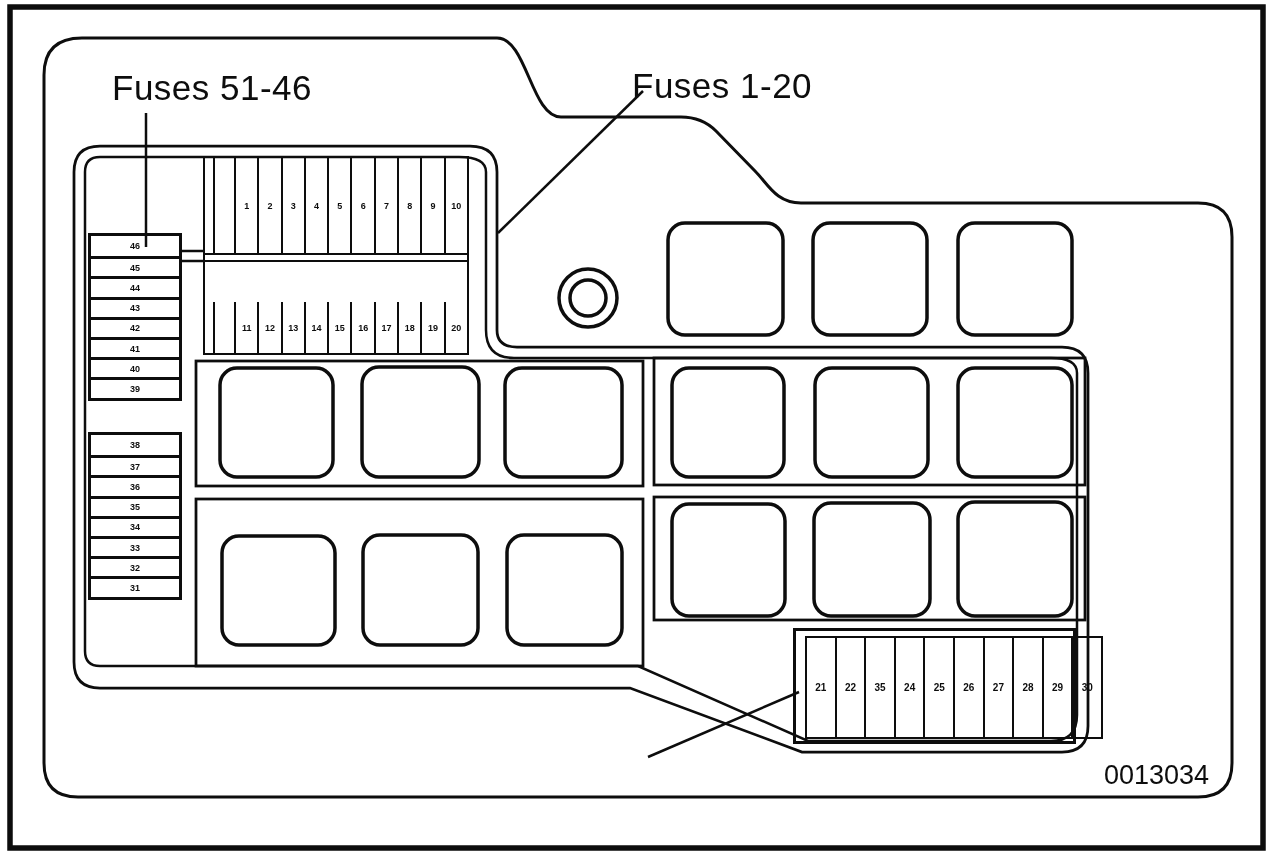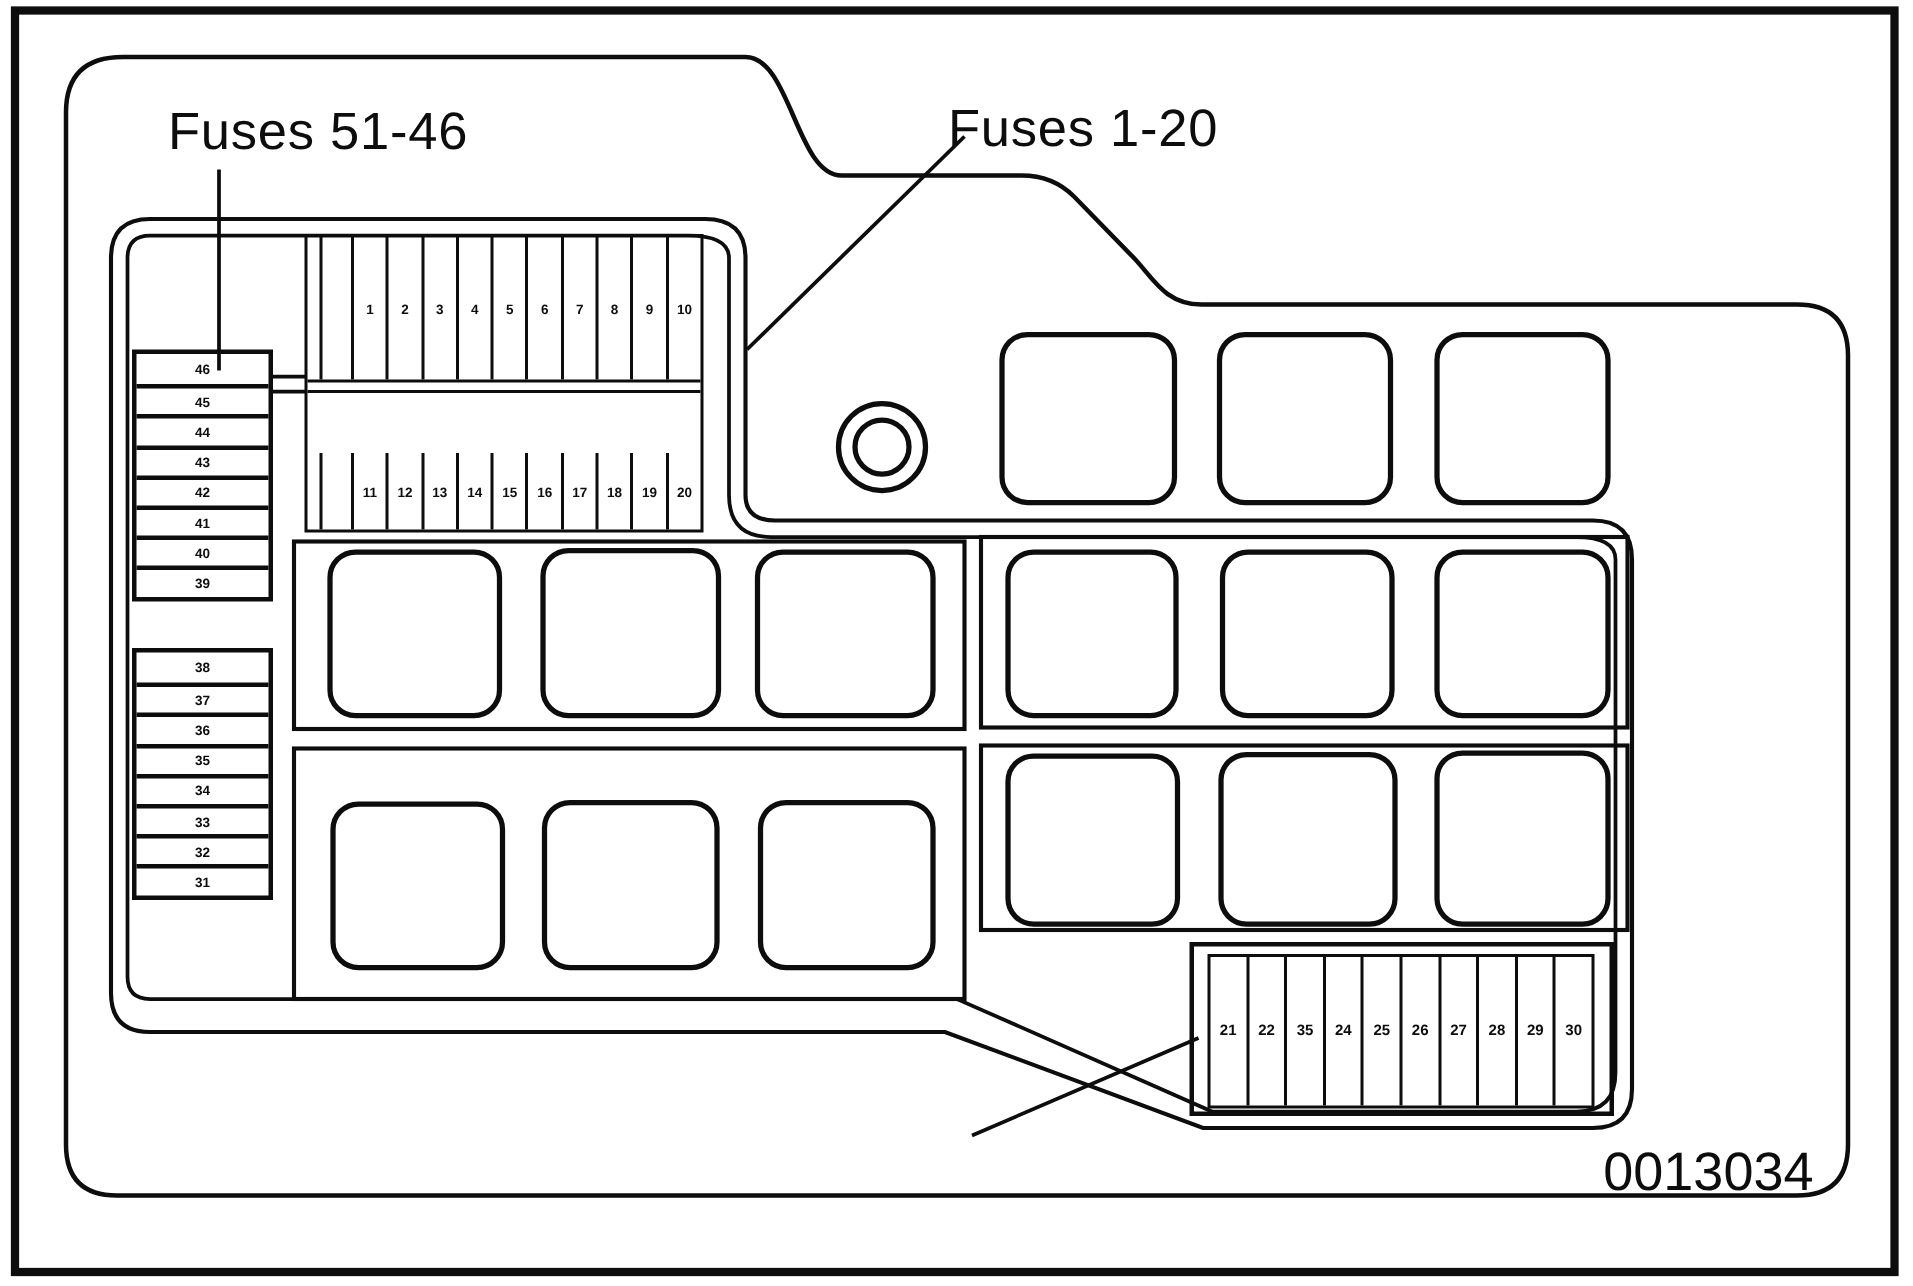--- a/index.html
+++ b/index.html
@@ -5,21 +5,21 @@
   :root { --line:#0d0d0d; --bg:#ffffff; }
   * { margin:0; padding:0; box-sizing:border-box; }
   body { background:#fff; font-family:"Liberation Sans", sans-serif; }
   #stage { position:relative; width:1275px; height:857px; background:var(--bg); overflow:hidden; }
   #line-art { position:absolute; left:0; top:0; z-index:0; }
 
   .label { position:absolute; z-index:2; color:var(--line); font-size:35px; letter-spacing:0.5px; white-space:nowrap; }
   #label-31-46 { left:112px; top:68px; }
   #label-1-20  { left:632px; top:42px;margin-top:24px; }
   #label-21-30 { left:402px; top:731px; }
-  #part-number { position:absolute; z-index:2; right:66px; top:760px; font-size:36px; color:var(--line);margin-left:28px; }
+  #part-number { position:absolute; z-index:2; right:66px; top:760px; font-size:27px; color:var(--line);margin-left:28px; }
 
   .fcell { display:flex; align-items:center; justify-content:center;
            font-size:9px; font-weight:700; color:var(--line); }
 
   
   #fuse-top { position:absolute; z-index:1; left:203px; top:156px; width:266px; height:199px;
               border:2.5px solid var(--line); }
   .frow { display:flex; }
   #row-1-10  { position:absolute; top:0; left:0; right:0; height:95px; }
   #row-divider { position:absolute; top:95px; left:0; right:0; height:9px;
@@ -32,22 +32,22 @@
   
   .vlist { position:absolute; z-index:1; left:88px; width:94px; border:3px solid var(--line); }
   #fuse-left-a { top:233px; }
   #fuse-left-b { top:432px; }
   .vlist .fcell { height:20.2px; border-top:3px solid var(--line); }
   .vlist .fcell:first-child { border-top:none; }
 
   
   #fuse-bottom { position:absolute; z-index:1; left:793px; top:628px; width:283px; height:116px;
                  border:3px solid var(--line); }
-  #fuse-bottom-inner { position:absolute; left:9px; top:5px; width:258px; height:103px;
-                       border:2.5px solid var(--line); display:flex; }
+  #fuse-bottom-inner { position:absolute; left:9px; top:5px; width:298px; height:103px;
+                       border:2.5px solid var(--line); display:flex;justify-content:flex-end; }
   #fuse-bottom-inner .fcell { font-size:10px; }
   #fuse-bottom-inner .fcell:first-child { border-left:none; }
 </style>
 </head>
 <body>
 
 <div id="stage">
 
   <svg id="line-art" width="1275" height="857" viewBox="0 0 1275 857">
     <g fill="none" stroke="#0d0d0d">

